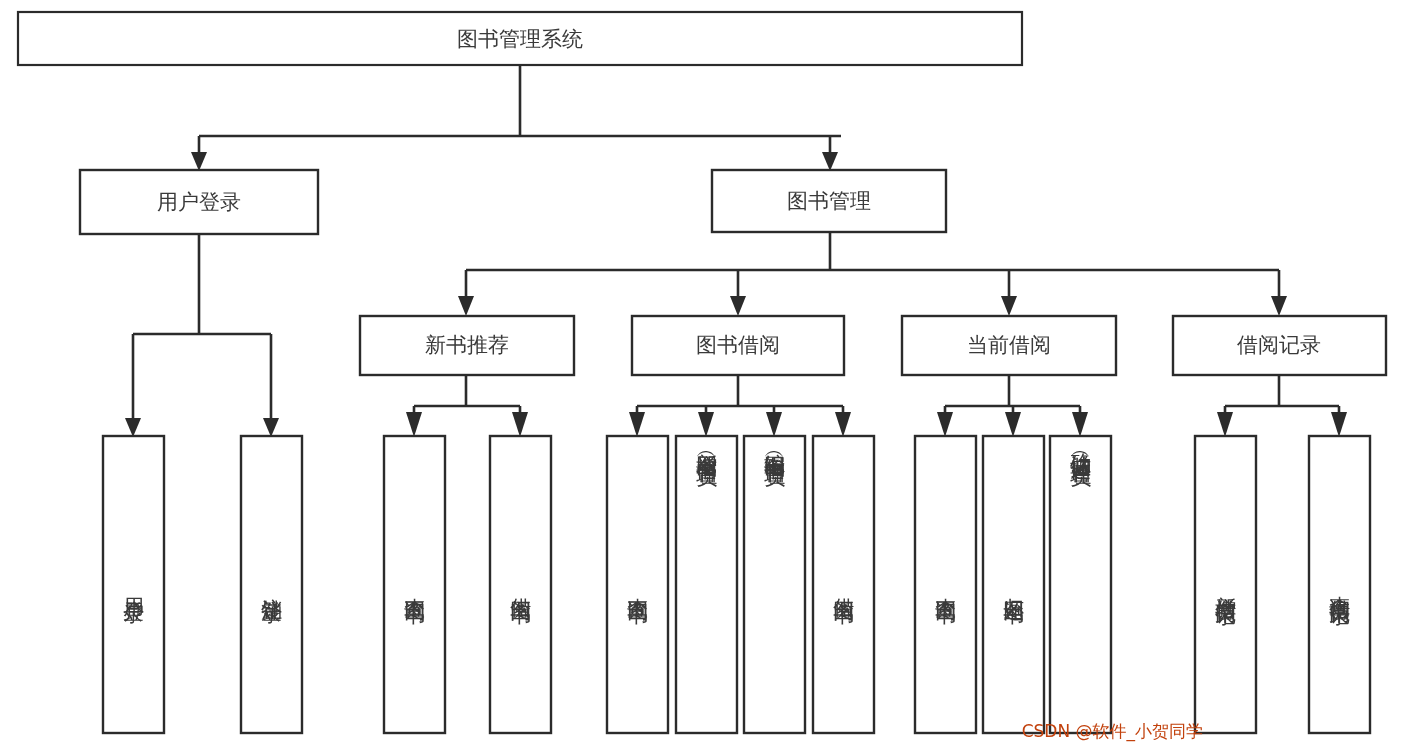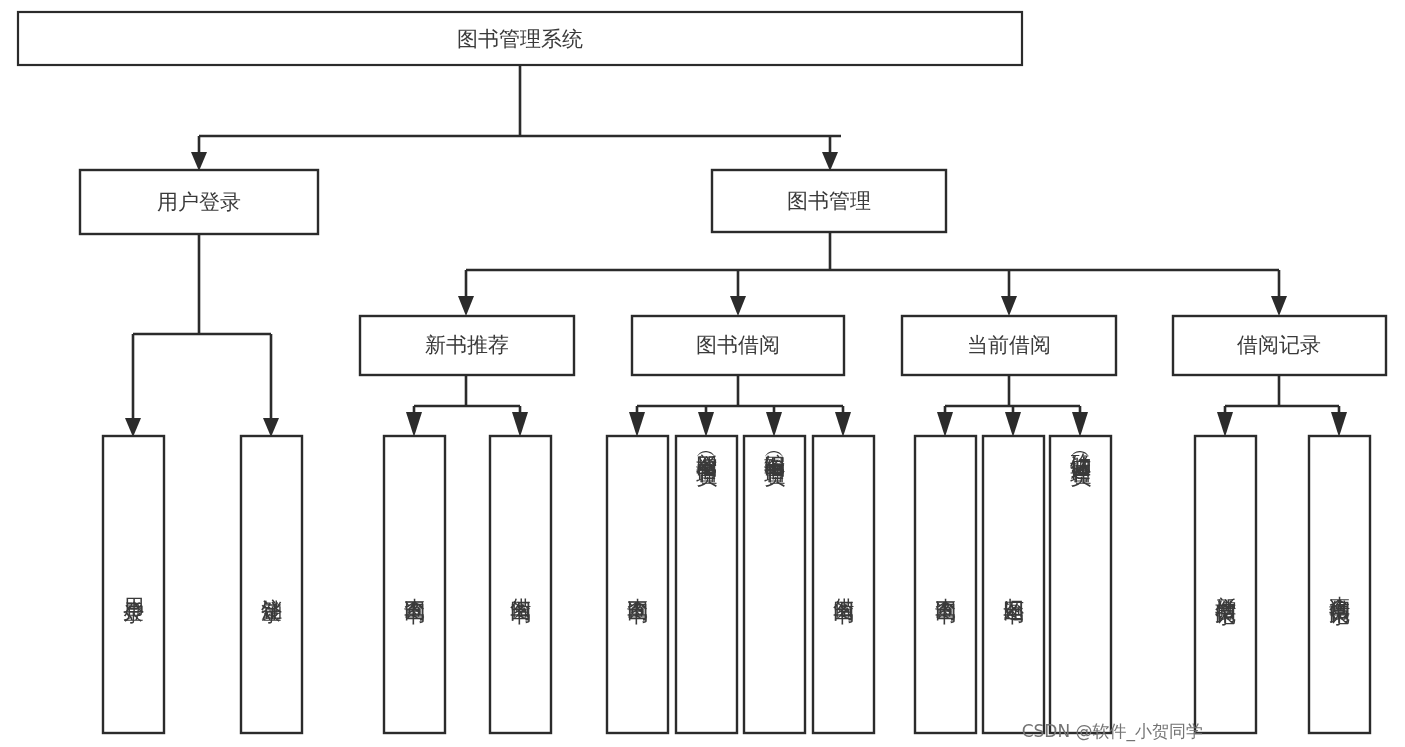--- a/index.html
+++ b/index.html
@@ -66,21 +66,21 @@
     line-height: 1.08;
     letter-spacing: 2px;
     white-space: nowrap;
   }
   .watermark {
     position: absolute;
     right: 8px;
     bottom: 4px;
     font-family: "DejaVu Sans", "Liberation Sans", sans-serif;
     font-size: 17px;
-    color: #737373;
+    color: #c2410c;
     white-space: nowrap;
     pointer-events: none;
   }
 </style>
 </head>
 <body>
 
 <div id="diagram-root">
 
   <svg class="diagram" viewBox="0 0 1405 747" xmlns="http://www.w3.org/2000/svg">

